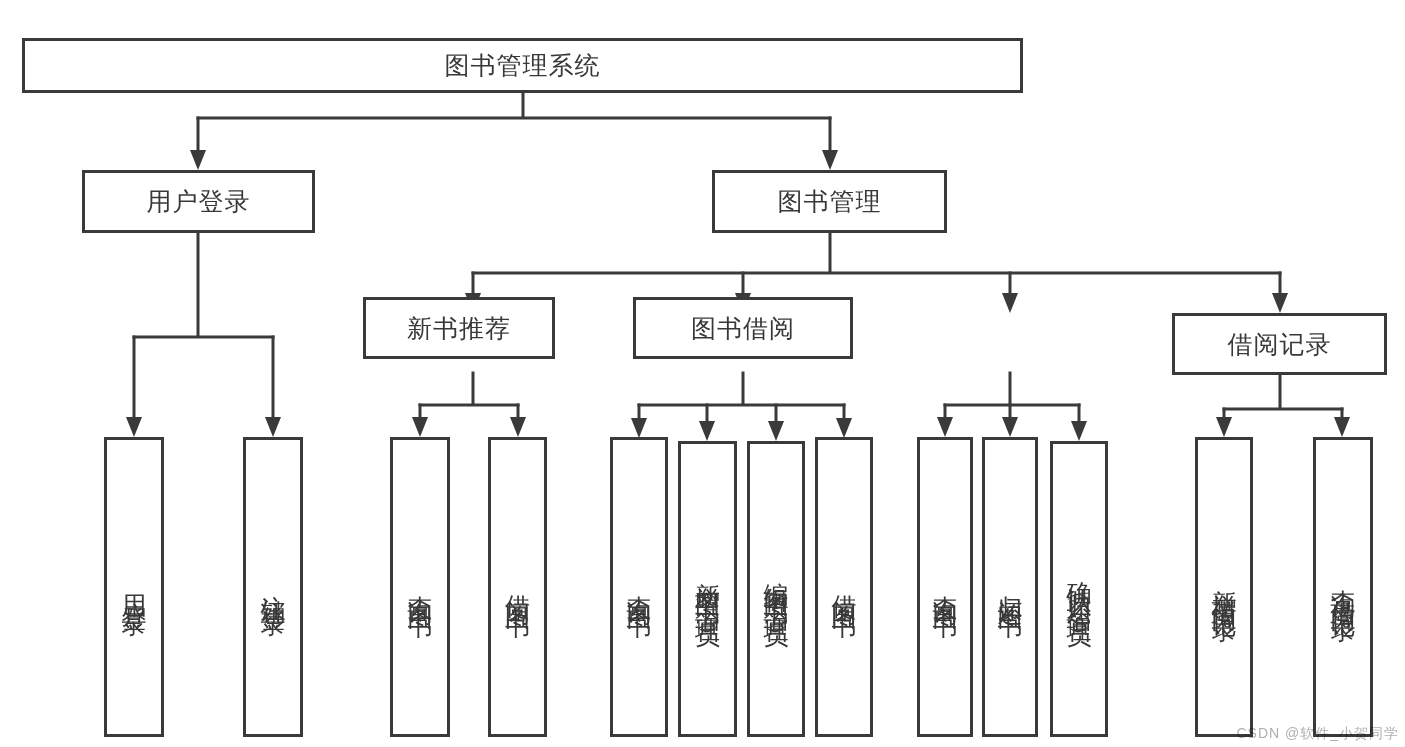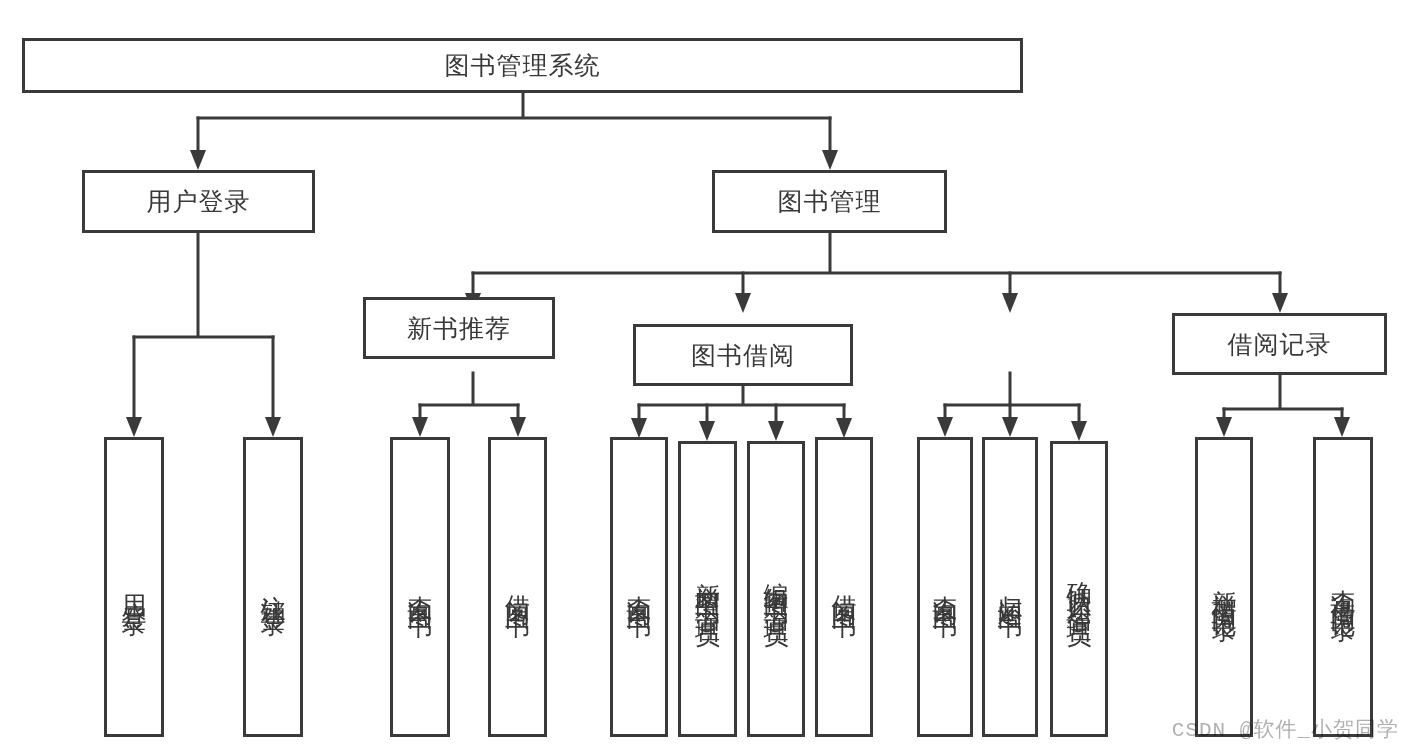--- a/index.html
+++ b/index.html
@@ -50,47 +50,46 @@
     letter-spacing:6px;
     line-height:1;
     color:var(--text);
   }
   .vbox.tall{top:441px;height:296px;}
   
   #n-root          {left:22px;  top:13px;  width:1001px; height:55px;margin-top:25px;}
   #n-user-login    {left:82px;  top:170px; width:233px;  height:63px;}
   #n-book-mgmt     {left:712px; top:170px; width:235px;  height:63px;}
   #n-new-book-rec  {left:363px; top:297px; width:192px;  height:62px;}
-  #n-book-borrow   {left:633px; top:324px; width:220px;  height:62px;}
+  #n-book-borrow   {left:633px; top:297px; width:220px;  height:62px;}
   #n-current-borrow{left:902px; top:313px; width:216px;  height:62px;}
   #n-borrow-record {left:1172px;top:313px; width:215px;  height:62px;align-items:center;}
   
   #n-leaf-user-login {left:104px; width:60px;}
   #n-leaf-logout     {left:243px; width:60px;}
   #n-leaf-nbr-query  {left:390px; width:60px;}
   #n-leaf-nbr-borrow {left:488px; width:59px;}
   #n-leaf-bb-query   {left:610px; width:58px;}
   #n-leaf-bb-add     {left:678px; width:59px;}
   #n-leaf-bb-edit    {left:747px; width:58px;}
   #n-leaf-bb-borrow  {left:815px; width:58px;}
   #n-leaf-cb-query   {left:917px; width:56px;}
   #n-leaf-cb-return  {left:982px; width:56px;}
   #n-leaf-cb-confirm {left:1050px;width:58px;}
   #n-leaf-br-add     {left:1195px;width:58px;}
   #n-leaf-br-query   {left:1313px;width:60px;}
   .watermark{
     position:absolute;
     right:6px;bottom:4px;
     color:var(--wm);
-    font-size:21px;
+    font-size:14px;
     letter-spacing:1px;
     mix-blend-mode:multiply;
     white-space:nowrap;
     z-index:5;
-    font-family:Liberation Mono, monospace;
   }
 </style>
 </head>
 <body>
 
 <div class="canvas">
 
   <svg class="wires" viewBox="0 0 1405 747" aria-hidden="true">
 
     <g>

